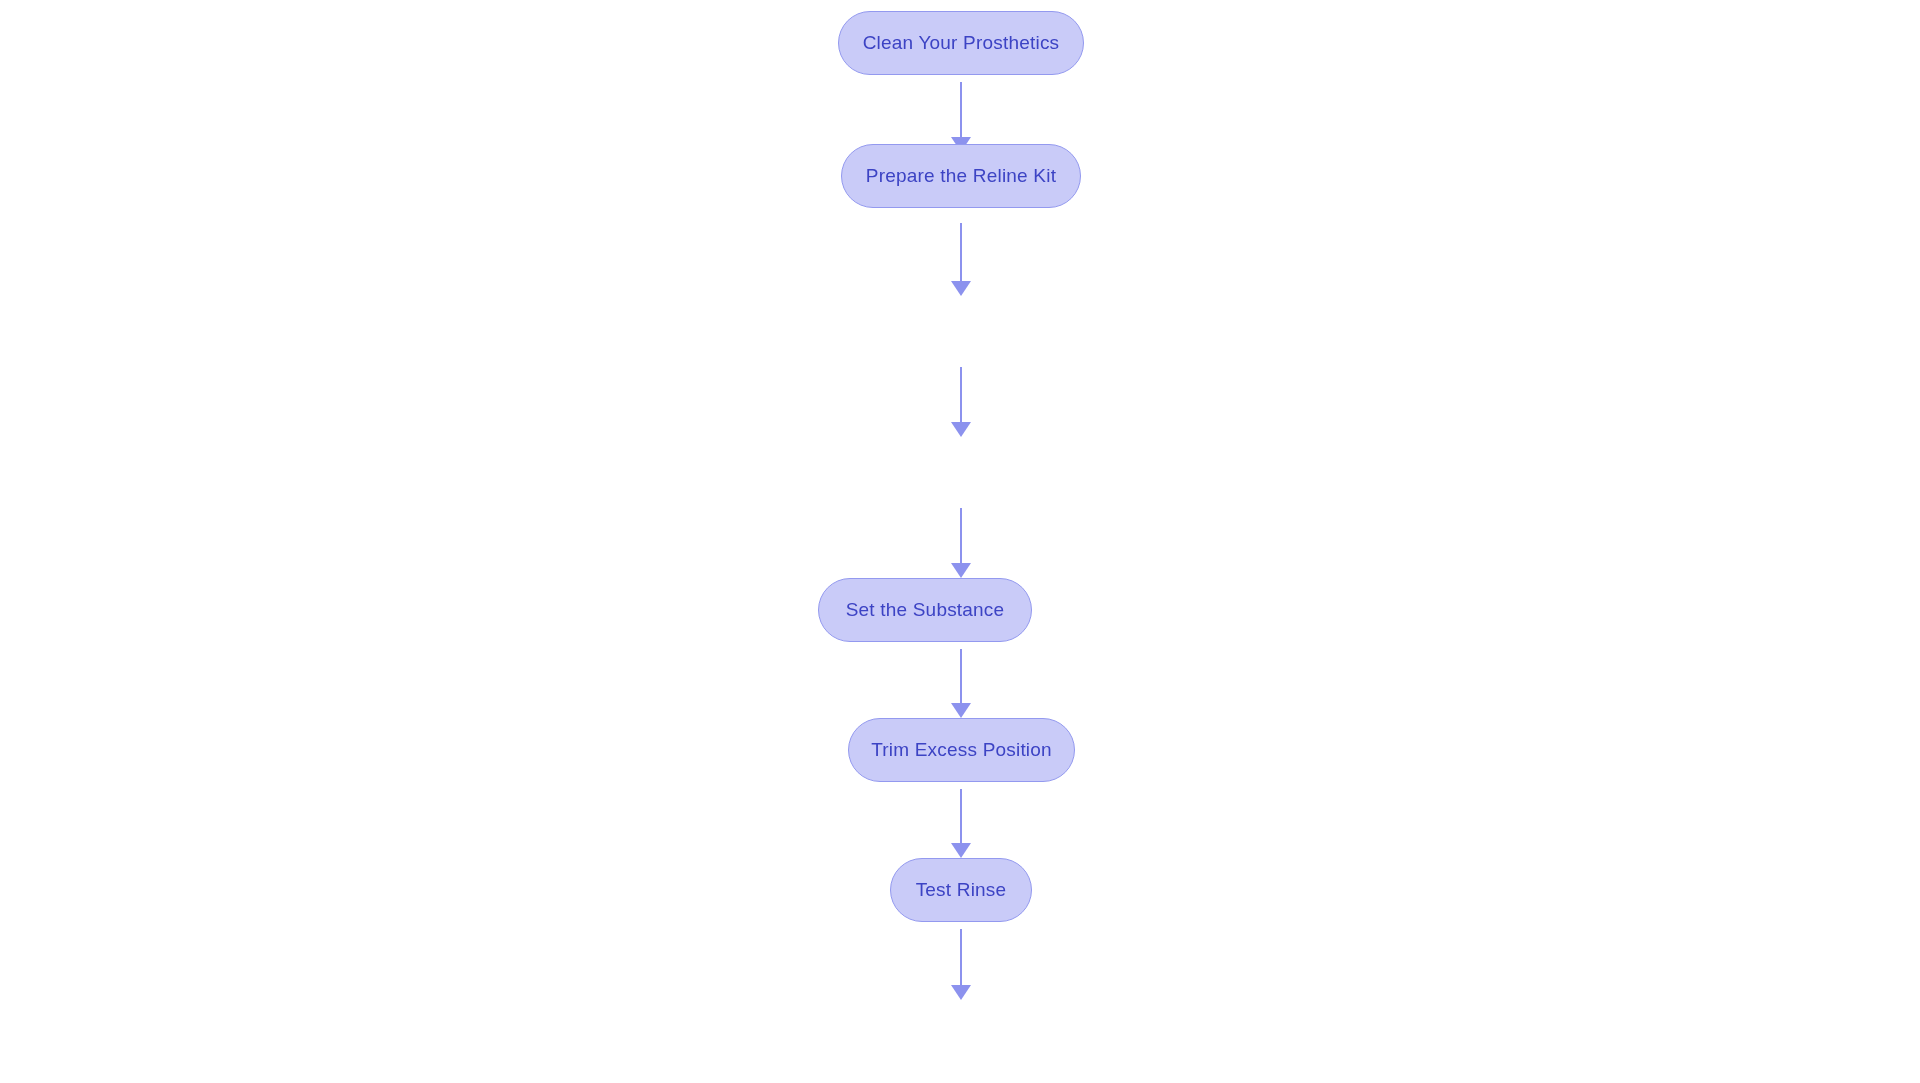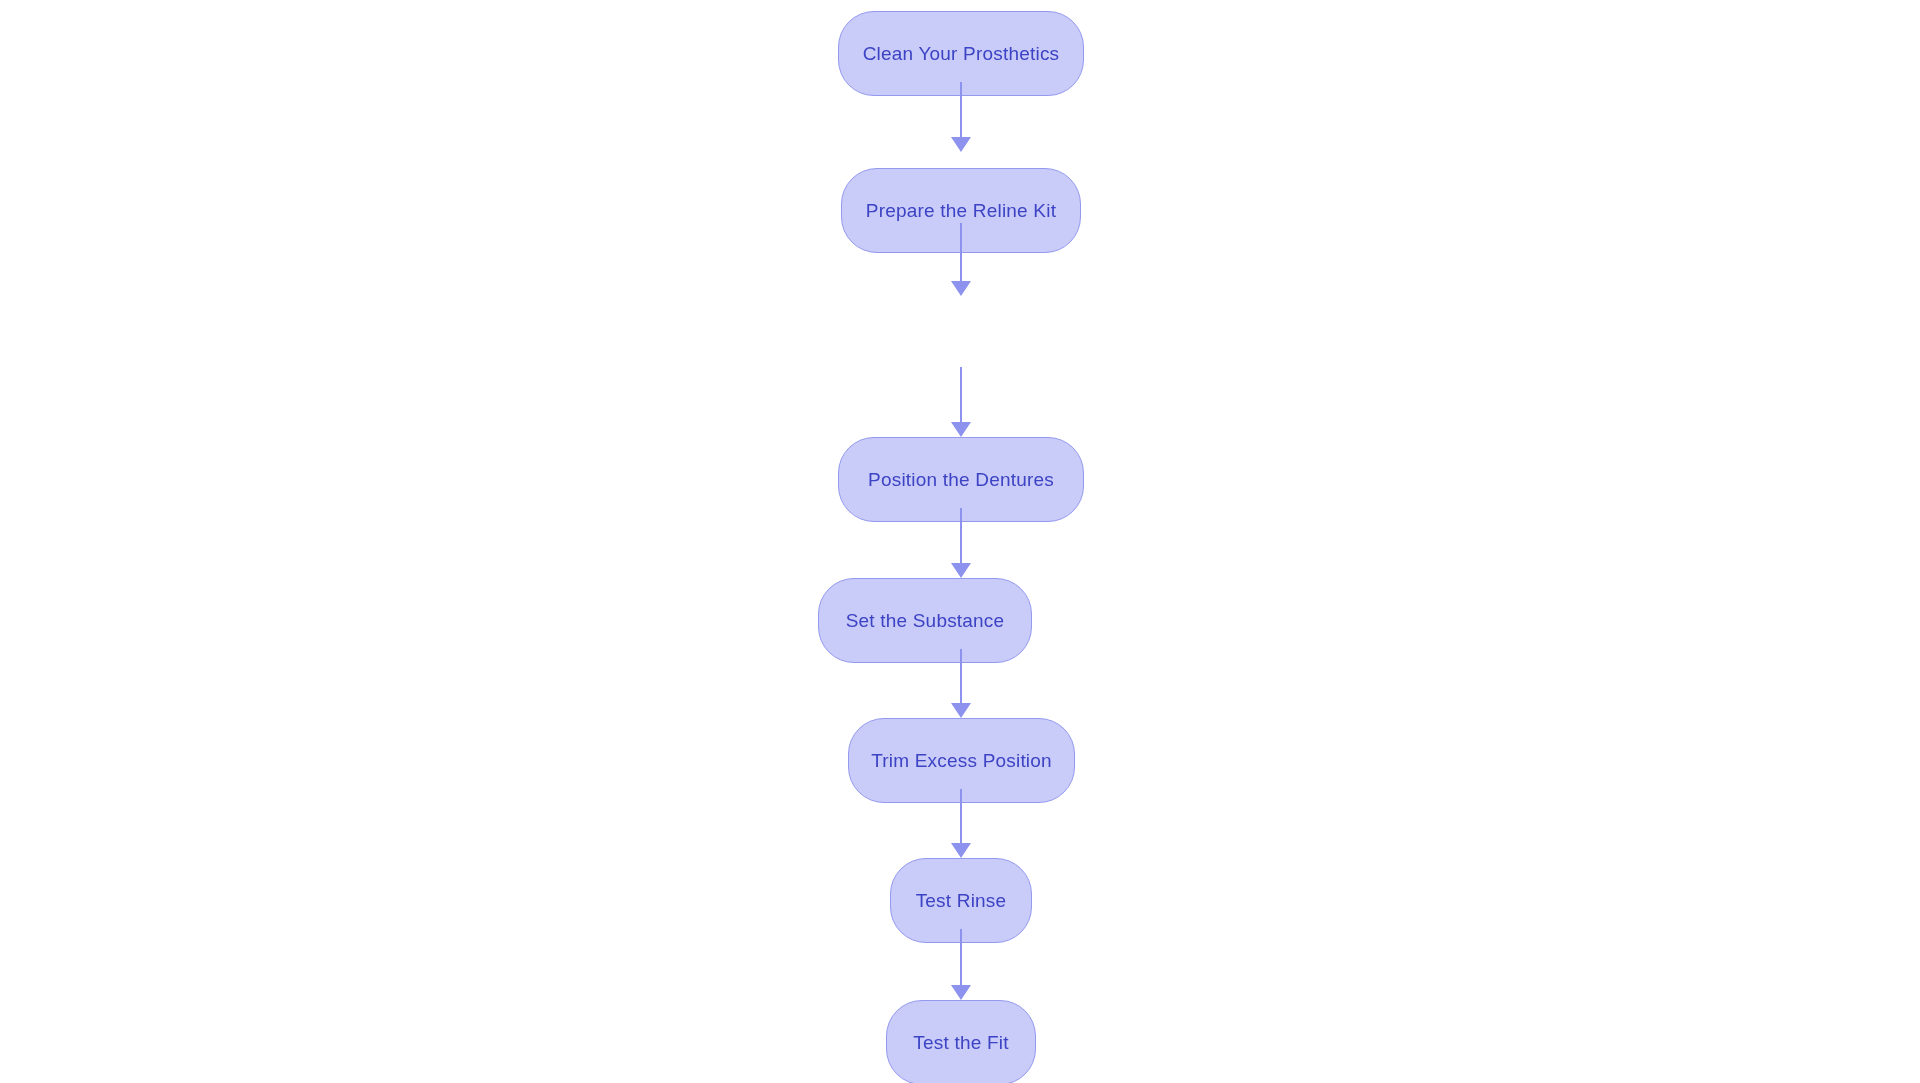--- a/index.html
+++ b/index.html
@@ -10,21 +10,21 @@
   .canvas {
     position: relative;
     width: 1920px;
     height: 1083px;
     background: var(--background, #ffffff);
     font-family: "Liberation Sans", sans-serif;
     overflow: hidden;
   }
   .node {
     position: absolute;
-    height: 85px;
+    height: 64px;
     box-sizing: border-box;
     border-radius: 36px;
     background: var(--node-fill, #c9cbf8);
     border: 1.6px solid var(--node-border, #9399ef);
     display: flex;
     align-items: center;
     justify-content: center;
   }
   .node-label {
     color: var(--node-text, #3c43c4);
@@ -50,21 +50,21 @@
   .connector-arrowhead {
     width: 0;
     height: 0;
     border-left: 10px solid transparent;
     border-right: 10px solid transparent;
     border-top: 15px solid var(--arrow, #8c92ee);
     margin-top: -1px;
   }
   
   .n1 { left: 838px; top: 11px;   width: 246px; }
-  .n2 { left: 841px; top: 168px;  width: 240px; align-items: center; }
+  .n2 { left: 841px; top: 144px;  width: 240px; align-items: center; }
   .n3 { left: 817px; top: 296px;  width: 288px; }
   .n4 { left: 838px; top: 437px;  width: 246px; }
   .n5 { left: 818px; top: 578px;  width: 214px; }
   .n6 { left: 848px; top: 718px;  width: 227px; }
   .n7 { left: 890px; top: 858px;  width: 142px; }
   .n8 { left: 886px; top: 1000px; width: 150px; }
   
   .c1 { top: 82px;  height: 70px; }
   .c2 { top: 223px; height: 73px; }
   .c3 { top: 367px; height: 70px; }
@@ -95,23 +95,20 @@
     <div class="connector-line"></div>
     <div class="connector-arrowhead"></div>
   </div>
 
 
   <div class="connector c3">
     <div class="connector-line"></div>
     <div class="connector-arrowhead"></div>
   </div>
 
-  <div class="node n4">
-    <span class="node-label">Position the Dentures</span>
-  </div>
 
   <div class="connector c4">
     <div class="connector-line"></div>
     <div class="connector-arrowhead"></div>
   </div>
 
   <div class="node n5">
     <span class="node-label">Set the Substance</span>
   </div>
 
@@ -131,17 +128,14 @@
 
   <div class="node n7">
     <span class="node-label">Test Rinse</span>
   </div>
 
   <div class="connector c7">
     <div class="connector-line"></div>
     <div class="connector-arrowhead"></div>
   </div>
 
-  <div class="node n8">
-    <span class="node-label">Test the Fit</span>
-  </div>
 
 </div>
 
 </body></html>

